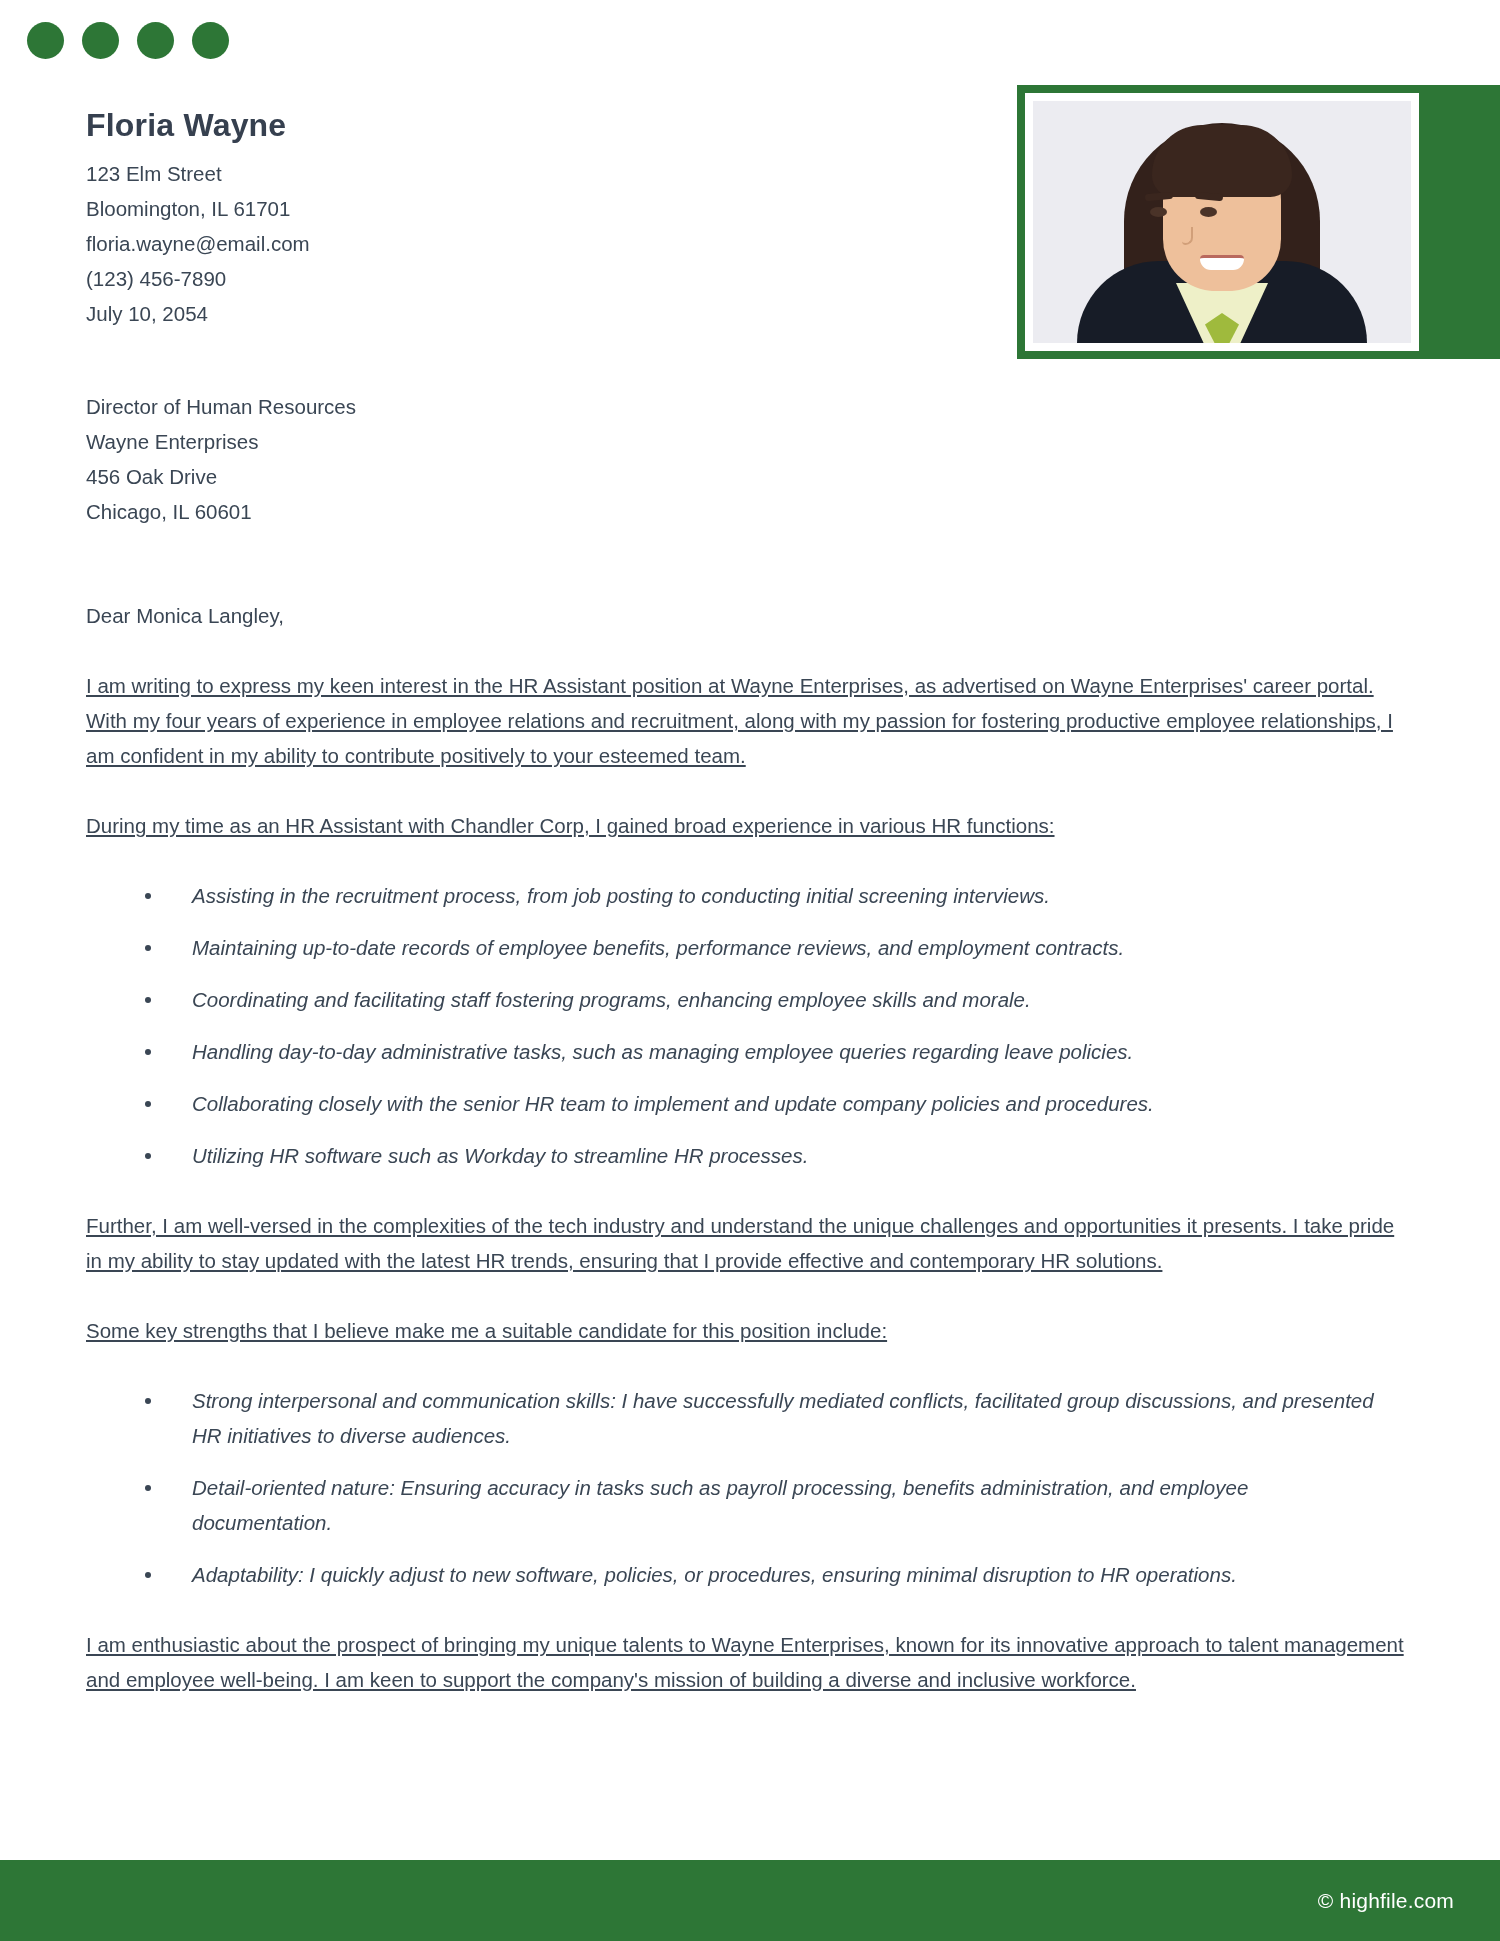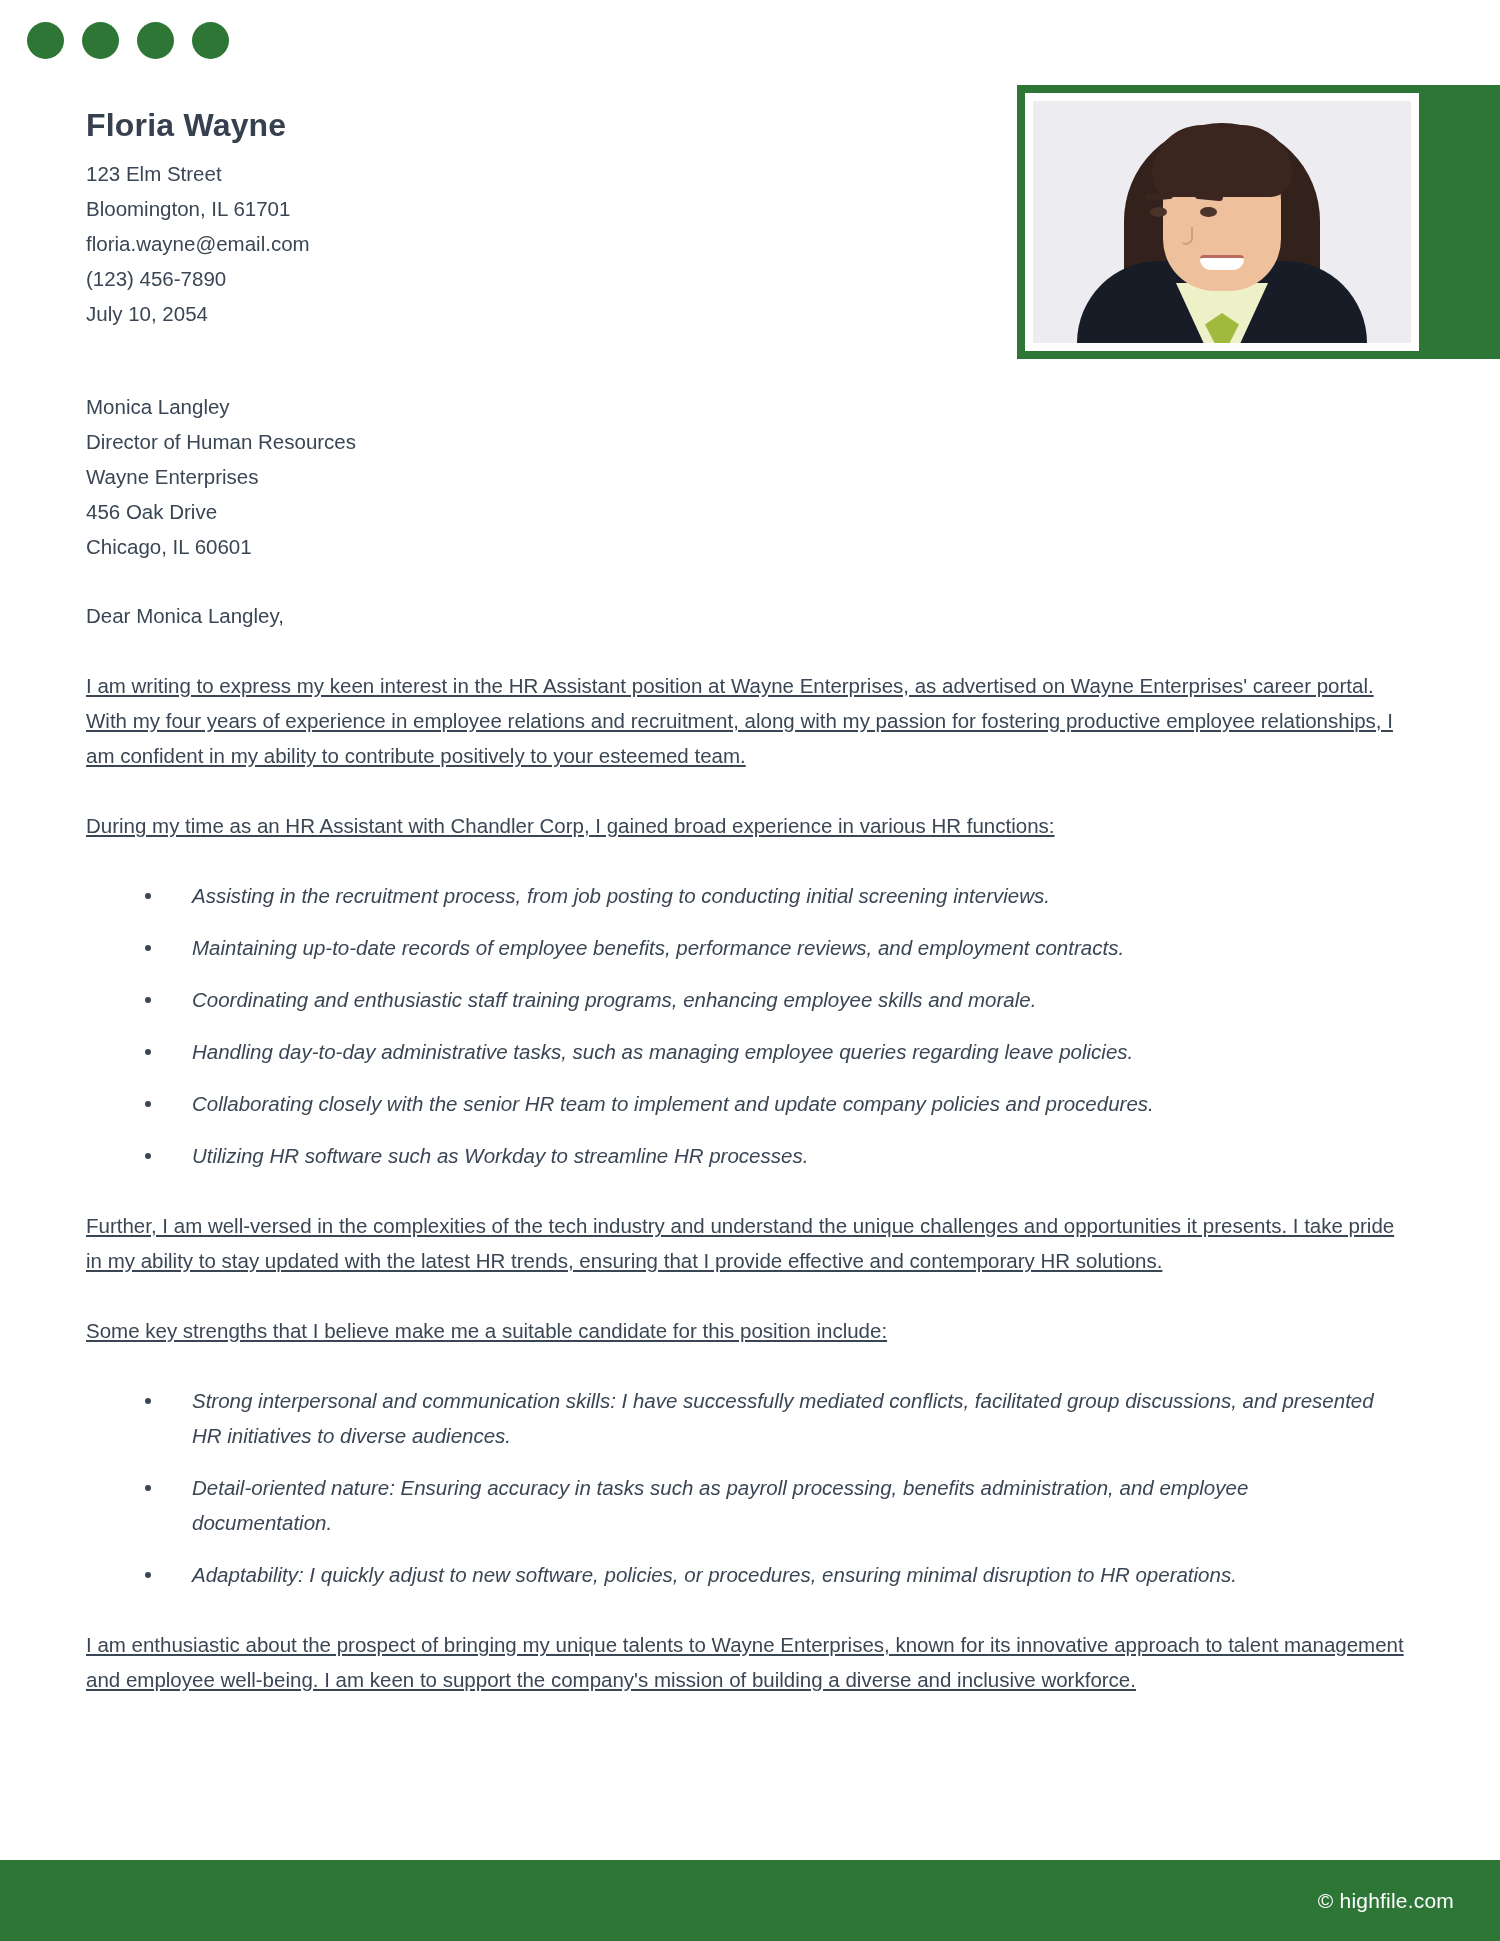--- a/index.html
+++ b/index.html
@@ -270,36 +270,35 @@
 <div class="sender">
   <div class="sender-name">Floria Wayne</div>
   <div class="sender-line">123 Elm Street</div>
   <div class="sender-line">Bloomington, IL 61701</div>
   <div class="sender-line">floria.wayne@email.com</div>
   <div class="sender-line">(123) 456-7890</div>
   <div class="sender-line">July 10, 2054</div>
 </div>
 
 <div class="recipient">
-  <div class="recipient-line">Monica Langley</div>
   <div class="recipient-line">Director of Human Resources</div>
   <div class="recipient-line">Wayne Enterprises</div>
   <div class="recipient-line">456 Oak Drive</div>
   <div class="recipient-line">Chicago, IL 60601</div>
 </div>
 
 <div class="body-block">
   <div class="salutation">Dear Monica Langley,</div>
   <p class="para">I am writing to express my keen interest in the HR Assistant position at Wayne Enterprises, as advertised on Wayne Enterprises' career portal. With my four years of experience in employee relations and recruitment, along with my passion for fostering productive employee relationships, I am confident in my ability to contribute positively to your esteemed team.</p>
   <p class="para">During my time as an HR Assistant with Chandler Corp, I gained broad experience in various HR functions:</p>
 
   <ul class="bullets">
     <li><span class="bullet-text">Assisting in the recruitment process, from job posting to conducting initial screening interviews.</span></li>
     <li><span class="bullet-text">Maintaining up-to-date records of employee benefits, performance reviews, and employment contracts.</span></li>
-    <li><span class="bullet-text">Coordinating and enthusiastic staff training programs, enhancing employee skills and morale.</span></li>
+    <li><span class="bullet-text">Coordinating and facilitating staff fostering programs, enhancing employee skills and morale.</span></li>
     <li><span class="bullet-text">Handling day-to-day administrative tasks, such as managing employee queries regarding leave policies.</span></li>
     <li><span class="bullet-text">Collaborating closely with the senior HR team to implement and update company policies and procedures.</span></li>
     <li><span class="bullet-text">Utilizing HR software such as Workday to streamline HR processes.</span></li>
   </ul>
 
   <p class="para">Further, I am well-versed in the complexities of the tech industry and understand the unique challenges and opportunities it presents. I take pride in my ability to stay updated with the latest HR trends, ensuring that I provide effective and contemporary HR solutions.</p>
   <p class="para">Some key strengths that I believe make me a suitable candidate for this position include:</p>
 
   <ul class="bullets">
     <li><span class="bullet-text">Strong interpersonal and communication skills: I have successfully mediated conflicts, facilitated group discussions, and presented HR initiatives to diverse audiences.</span></li>

